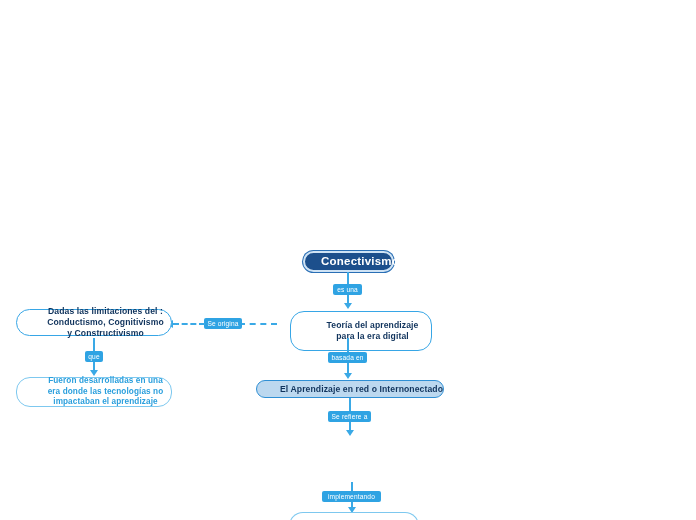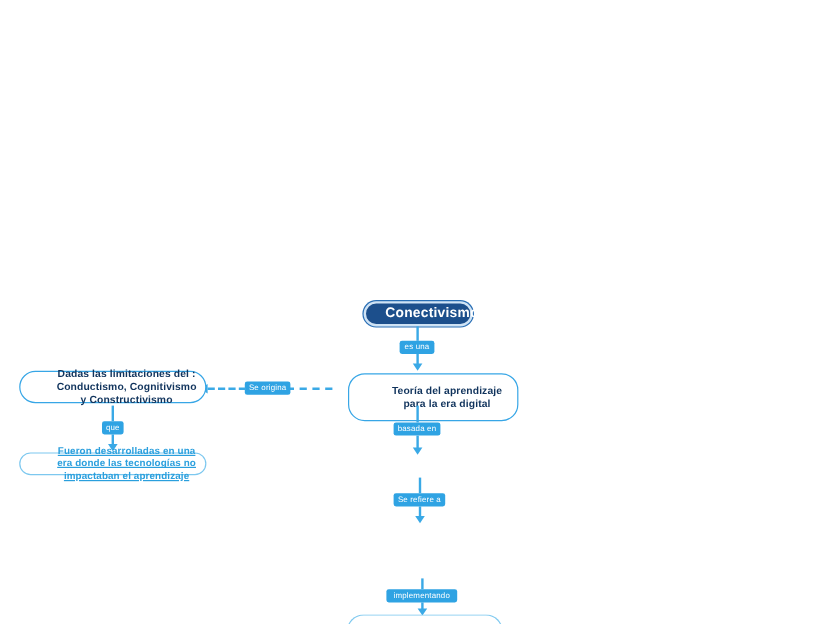--- a/index.html
+++ b/index.html
@@ -146,29 +146,30 @@
 
   <div class="node node-outline-dark" style="left:16px; top:309px; width:156px; height:27px;">Dadas las limitaciones del :
 Conductismo, Cognitivismo
 y Constructivismo</div>
 
   <div class="line-v" style="left:93px; top:338px; height:13px;"></div>
   <div class="chip" style="left:85px; top:351px; width:18px; height:11px;">que</div>
   <div class="line-v" style="left:93px; top:362px; height:9px;"></div>
   <div class="arrow-down" style="left:89.5px; top:370px;"></div>
 
-  <div class="node node-outline-blue" style="left:16px; top:377px; width:156px; height:19px;text-decoration:underline;">Fueron desarrolladas en una
+  <div class="node node-outline-blue" style="left:16px; top:377px; width:156px; height:30px;">Fueron desarrolladas en una
 era donde las tecnologías no
 impactaban el aprendizaje</div>
 
   <div class="line-v" style="left:347px; top:338px; height:14px;"></div>
   <div class="chip" style="left:328px; top:352px; width:39px; height:11px;">basada en</div>
   <div class="line-v" style="left:347px; top:363px; height:11px;"></div>
   <div class="arrow-down" style="left:343.5px; top:373px;"></div>
 
+  <div class="node node-fill-pale" style="left:256px; top:380px; width:188px; height:18px;">El Aprendizaje en red o Internonectado</div>
 
   <div class="line-v" style="left:349px; top:398px; height:13px;"></div>
   <div class="chip" style="left:328px; top:411px; width:43px; height:11px;">Se refiere a</div>
   <div class="line-v" style="left:349px; top:422px; height:9px;"></div>
   <div class="arrow-down" style="left:345.5px; top:430px;"></div>
 
 
   <div class="line-v" style="left:351px; top:482px; height:9px;"></div>
   <div class="chip" style="left:322px; top:491px; width:59px; height:11px;">implementando</div>
   <div class="line-v" style="left:351px; top:502px; height:6px;"></div>

